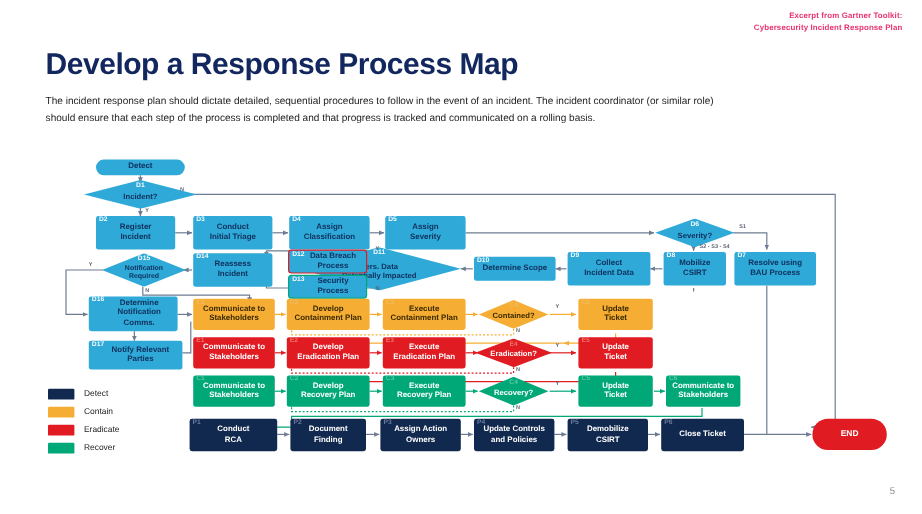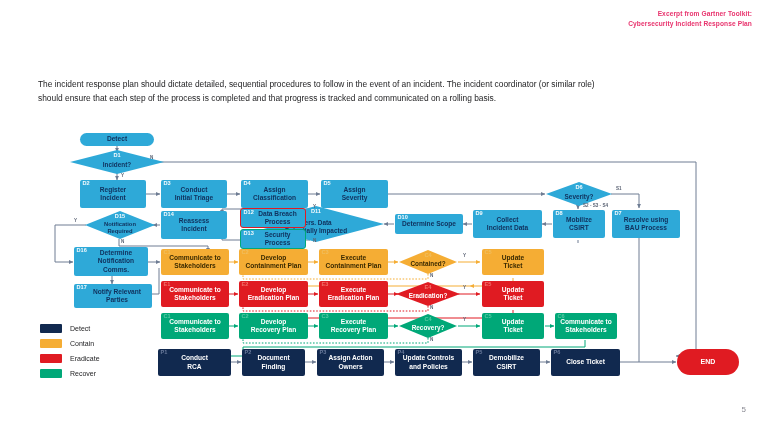--- a/index.html
+++ b/index.html
@@ -82,20 +82,21 @@
 </head>
 <body>
 
 <div id="page">
 
   <div class="excerpt">
     <div>Excerpt from Gartner Toolkit:</div>
     <div>Cybersecurity Incident Response Plan</div>
   </div>
 
+  <div class="title">Develop a Response Process Map</div>
   <div class="subtitle">The incident response plan should dictate detailed, sequential procedures to follow in the event of an incident. The incident coordinator (or similar role) should ensure that each step of the process is completed and that progress is tracked and communicated on a rolling basis.</div>
   <div class="pagenum">5</div>
 
   <svg id="wires" viewBox="0 0 768 428">
     <defs>
       <marker id="ag" markerWidth="5" markerHeight="5" refX="4.2" refY="2" orient="auto">
         <path d="M0,0 L4.4,2 L0,4 z" fill="#6e7c93"></path>
       </marker>
       <marker id="ao" markerWidth="5" markerHeight="5" refX="4.2" refY="2" orient="auto">
         <path d="M0,0 L4.4,2 L0,4 z" fill="#f5ad34"></path>

